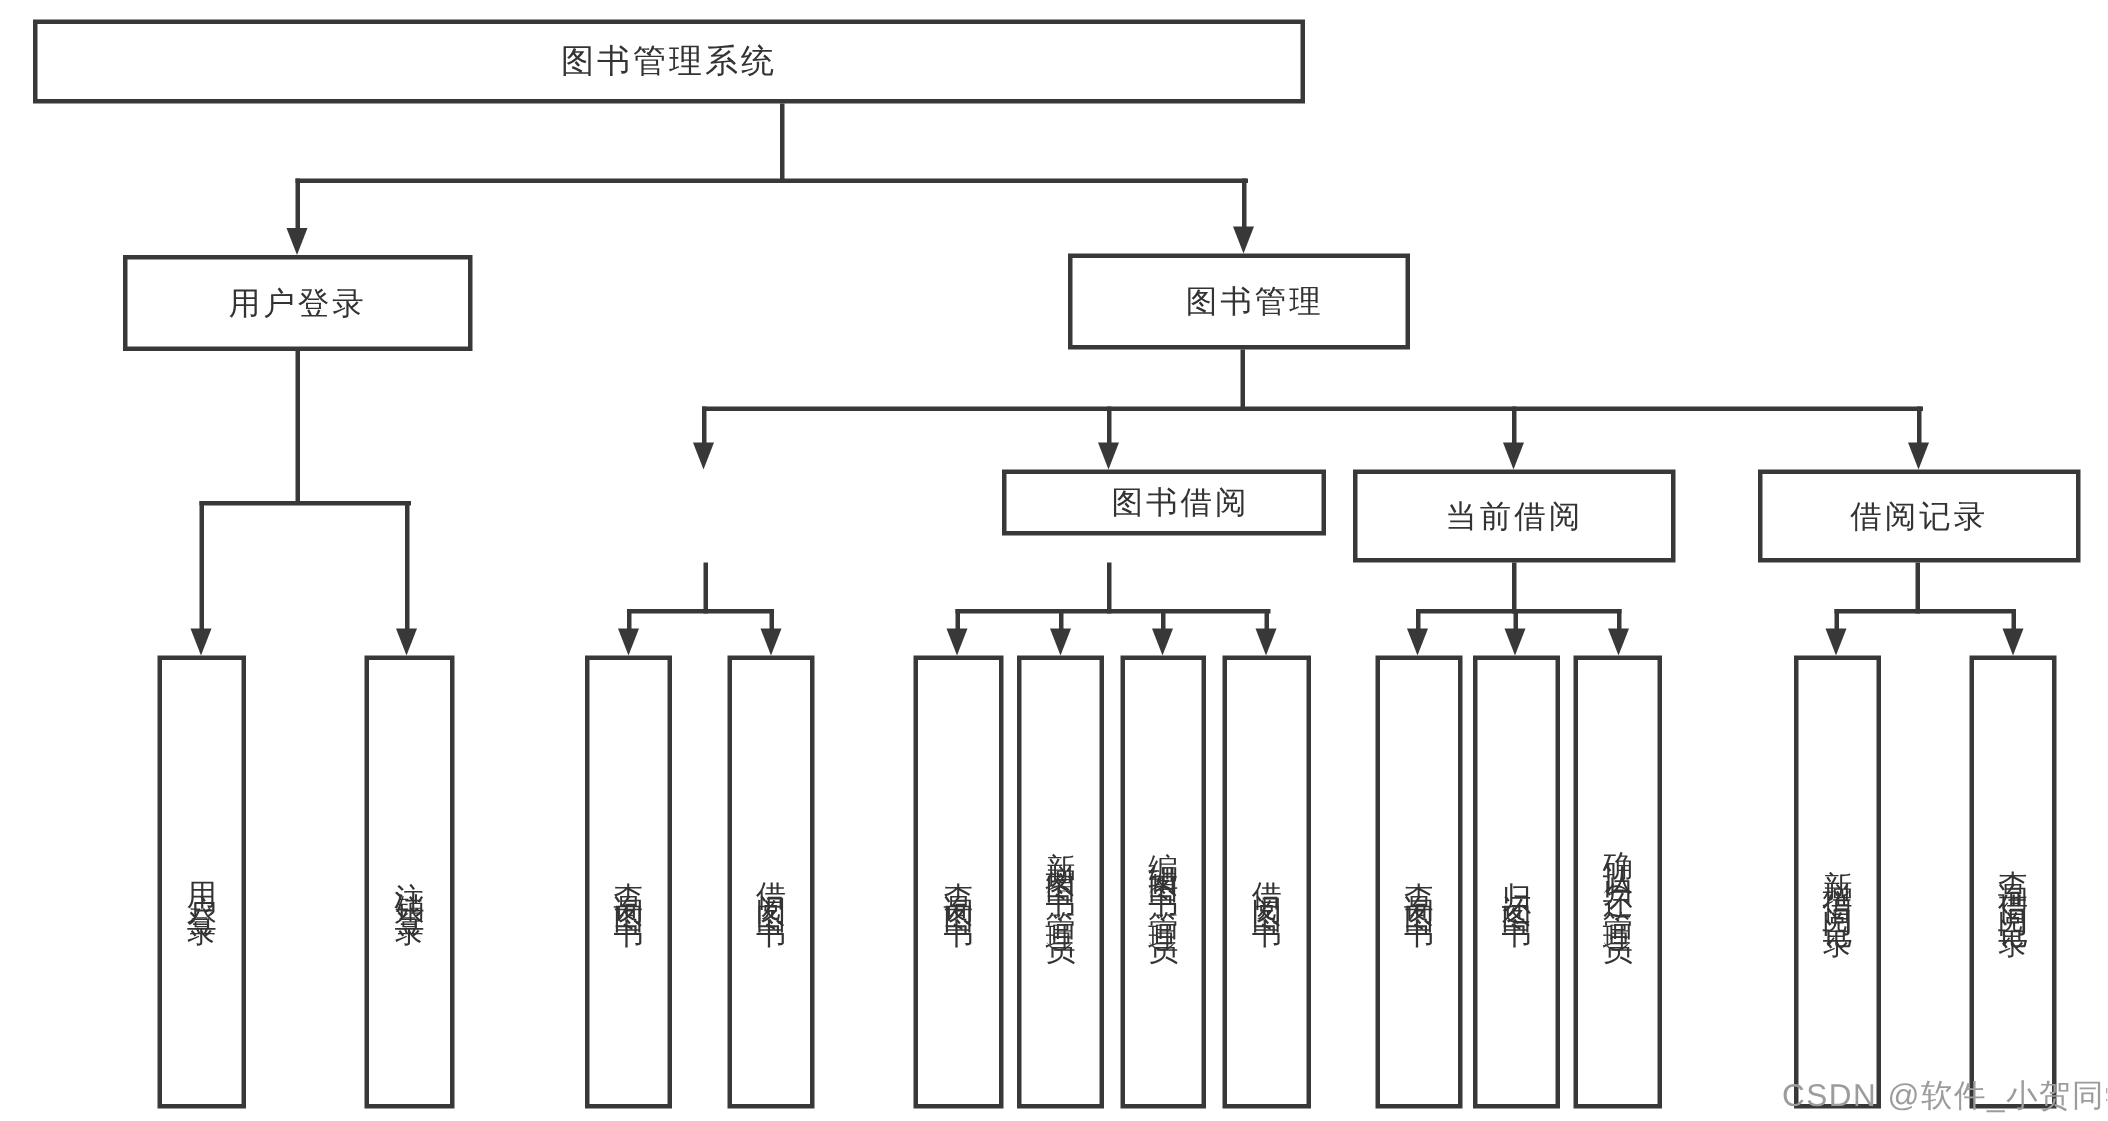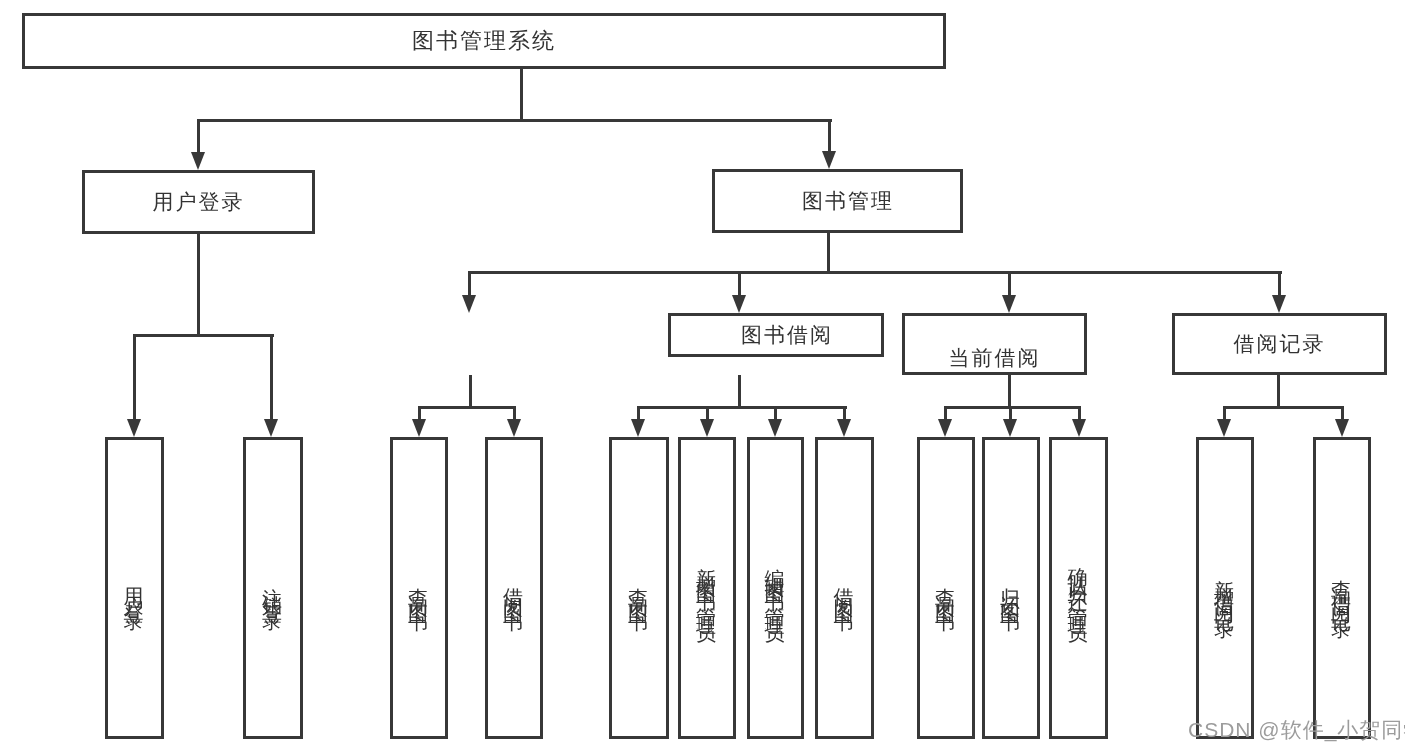--- a/index.html
+++ b/index.html
@@ -56,35 +56,35 @@
     color: #9c9c9c;
     letter-spacing: 1px;
     white-space: nowrap;
   }
 </style>
 </head>
 <body>
 
 <div class="canvas">
 
-  <div class="node" style="left:22px;top:13px;width:924px;height:56px;">
+  <div class="node" style="left:22px;top:13px;width:848px;height:56px;">
     <span class="h-label root-label">图书管理系统</span>
   </div>
 
   <div class="node" style="left:82px;top:170px;width:233px;height:64px;">
     <span class="h-label">用户登录</span>
   </div>
-  <div class="node" style="left:712px;top:169px;width:251px;height:64px;padding-left:21px;">
+  <div class="node" style="left:712px;top:169px;width:228px;height:64px;padding-left:21px;">
     <span class="h-label">图书管理</span>
   </div>
 
   <div class="node" style="left:668px;top:313px;width:216px;height:44px;padding-left:22px;">
     <span class="h-label">图书借阅</span>
   </div>
-  <div class="node" style="left:902px;top:313px;width:185px;height:62px;align-items:flex-end;">
+  <div class="node" style="left:902px;top:313px;width:215px;height:62px;">
     <span class="h-label">当前借阅</span>
   </div>
   <div class="node" style="left:1172px;top:313px;width:215px;height:62px;">
     <span class="h-label">借阅记录</span>
   </div>
 
   <div class="node" style="left:105px;top:437px;width:59px;height:302px;">
     <span class="v-label">用户登录</span>
   </div>
   <div class="node" style="left:243px;top:437px;width:60px;height:302px;">

